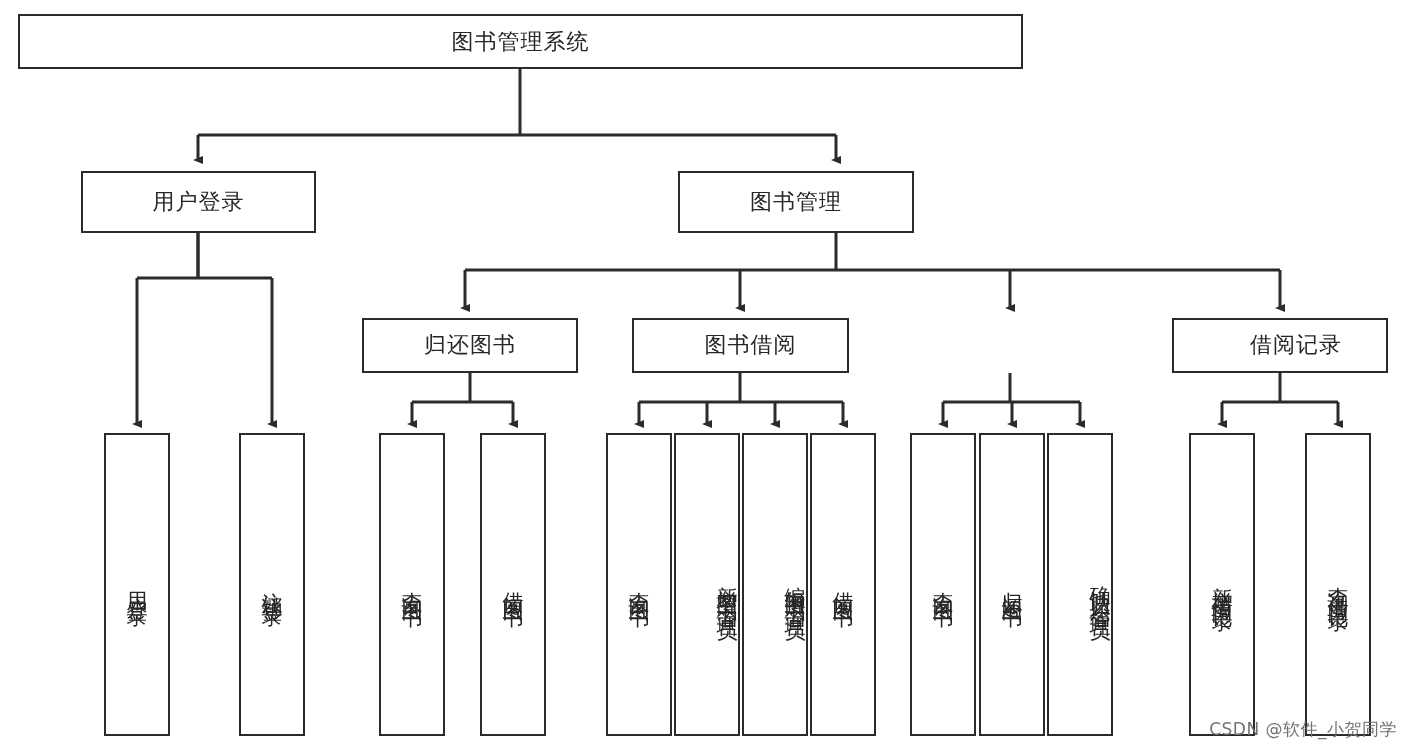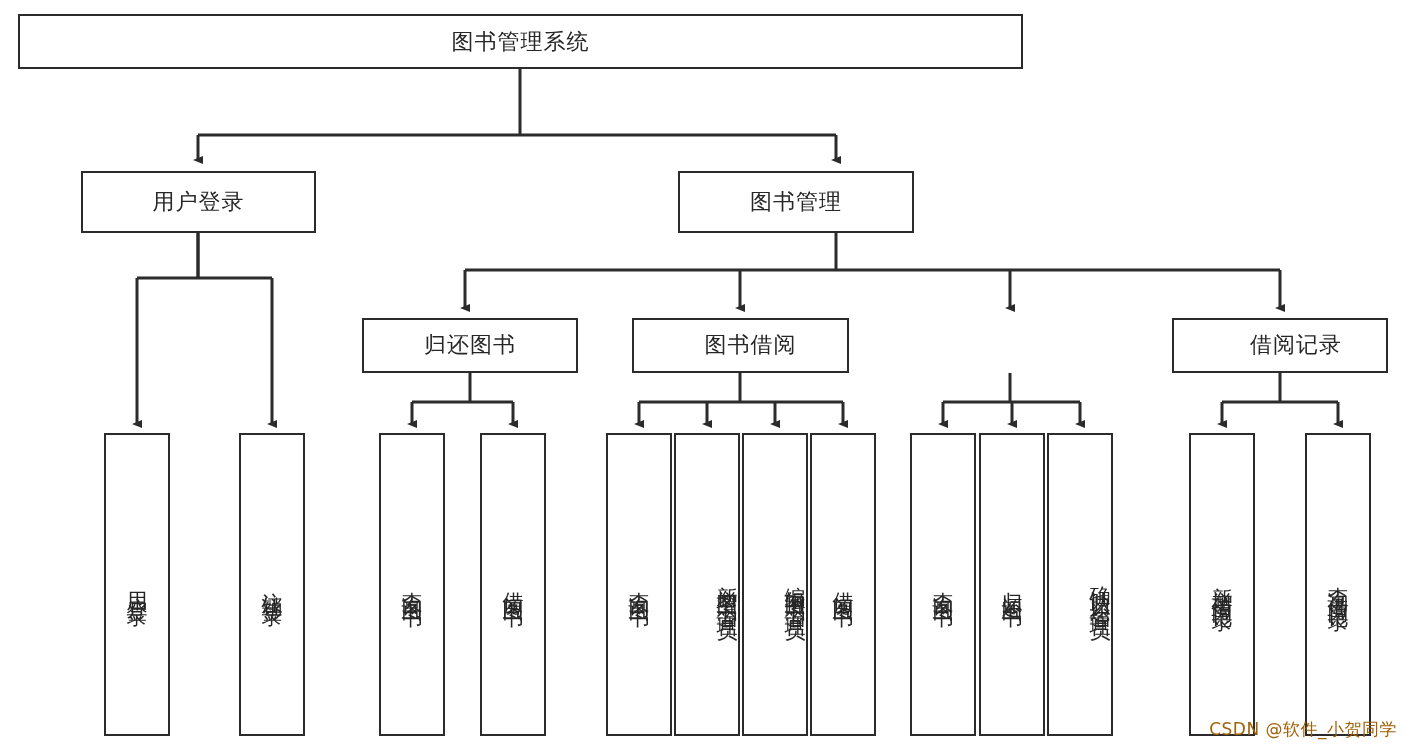--- a/index.html
+++ b/index.html
@@ -57,21 +57,21 @@
   }
   .node-v.short {
     align-items: center;
     padding-top: 0;
   }
   .watermark {
     position: absolute;
     right: 8px;
     bottom: 6px;
     font-size: 17px;
-    color: #a16207;
+    color: #737373;
     letter-spacing: 0.5px;
     z-index: 3;
     white-space: nowrap;
   }
 </style>
 </head>
 <body>
 
 <div id="canvas">
 

